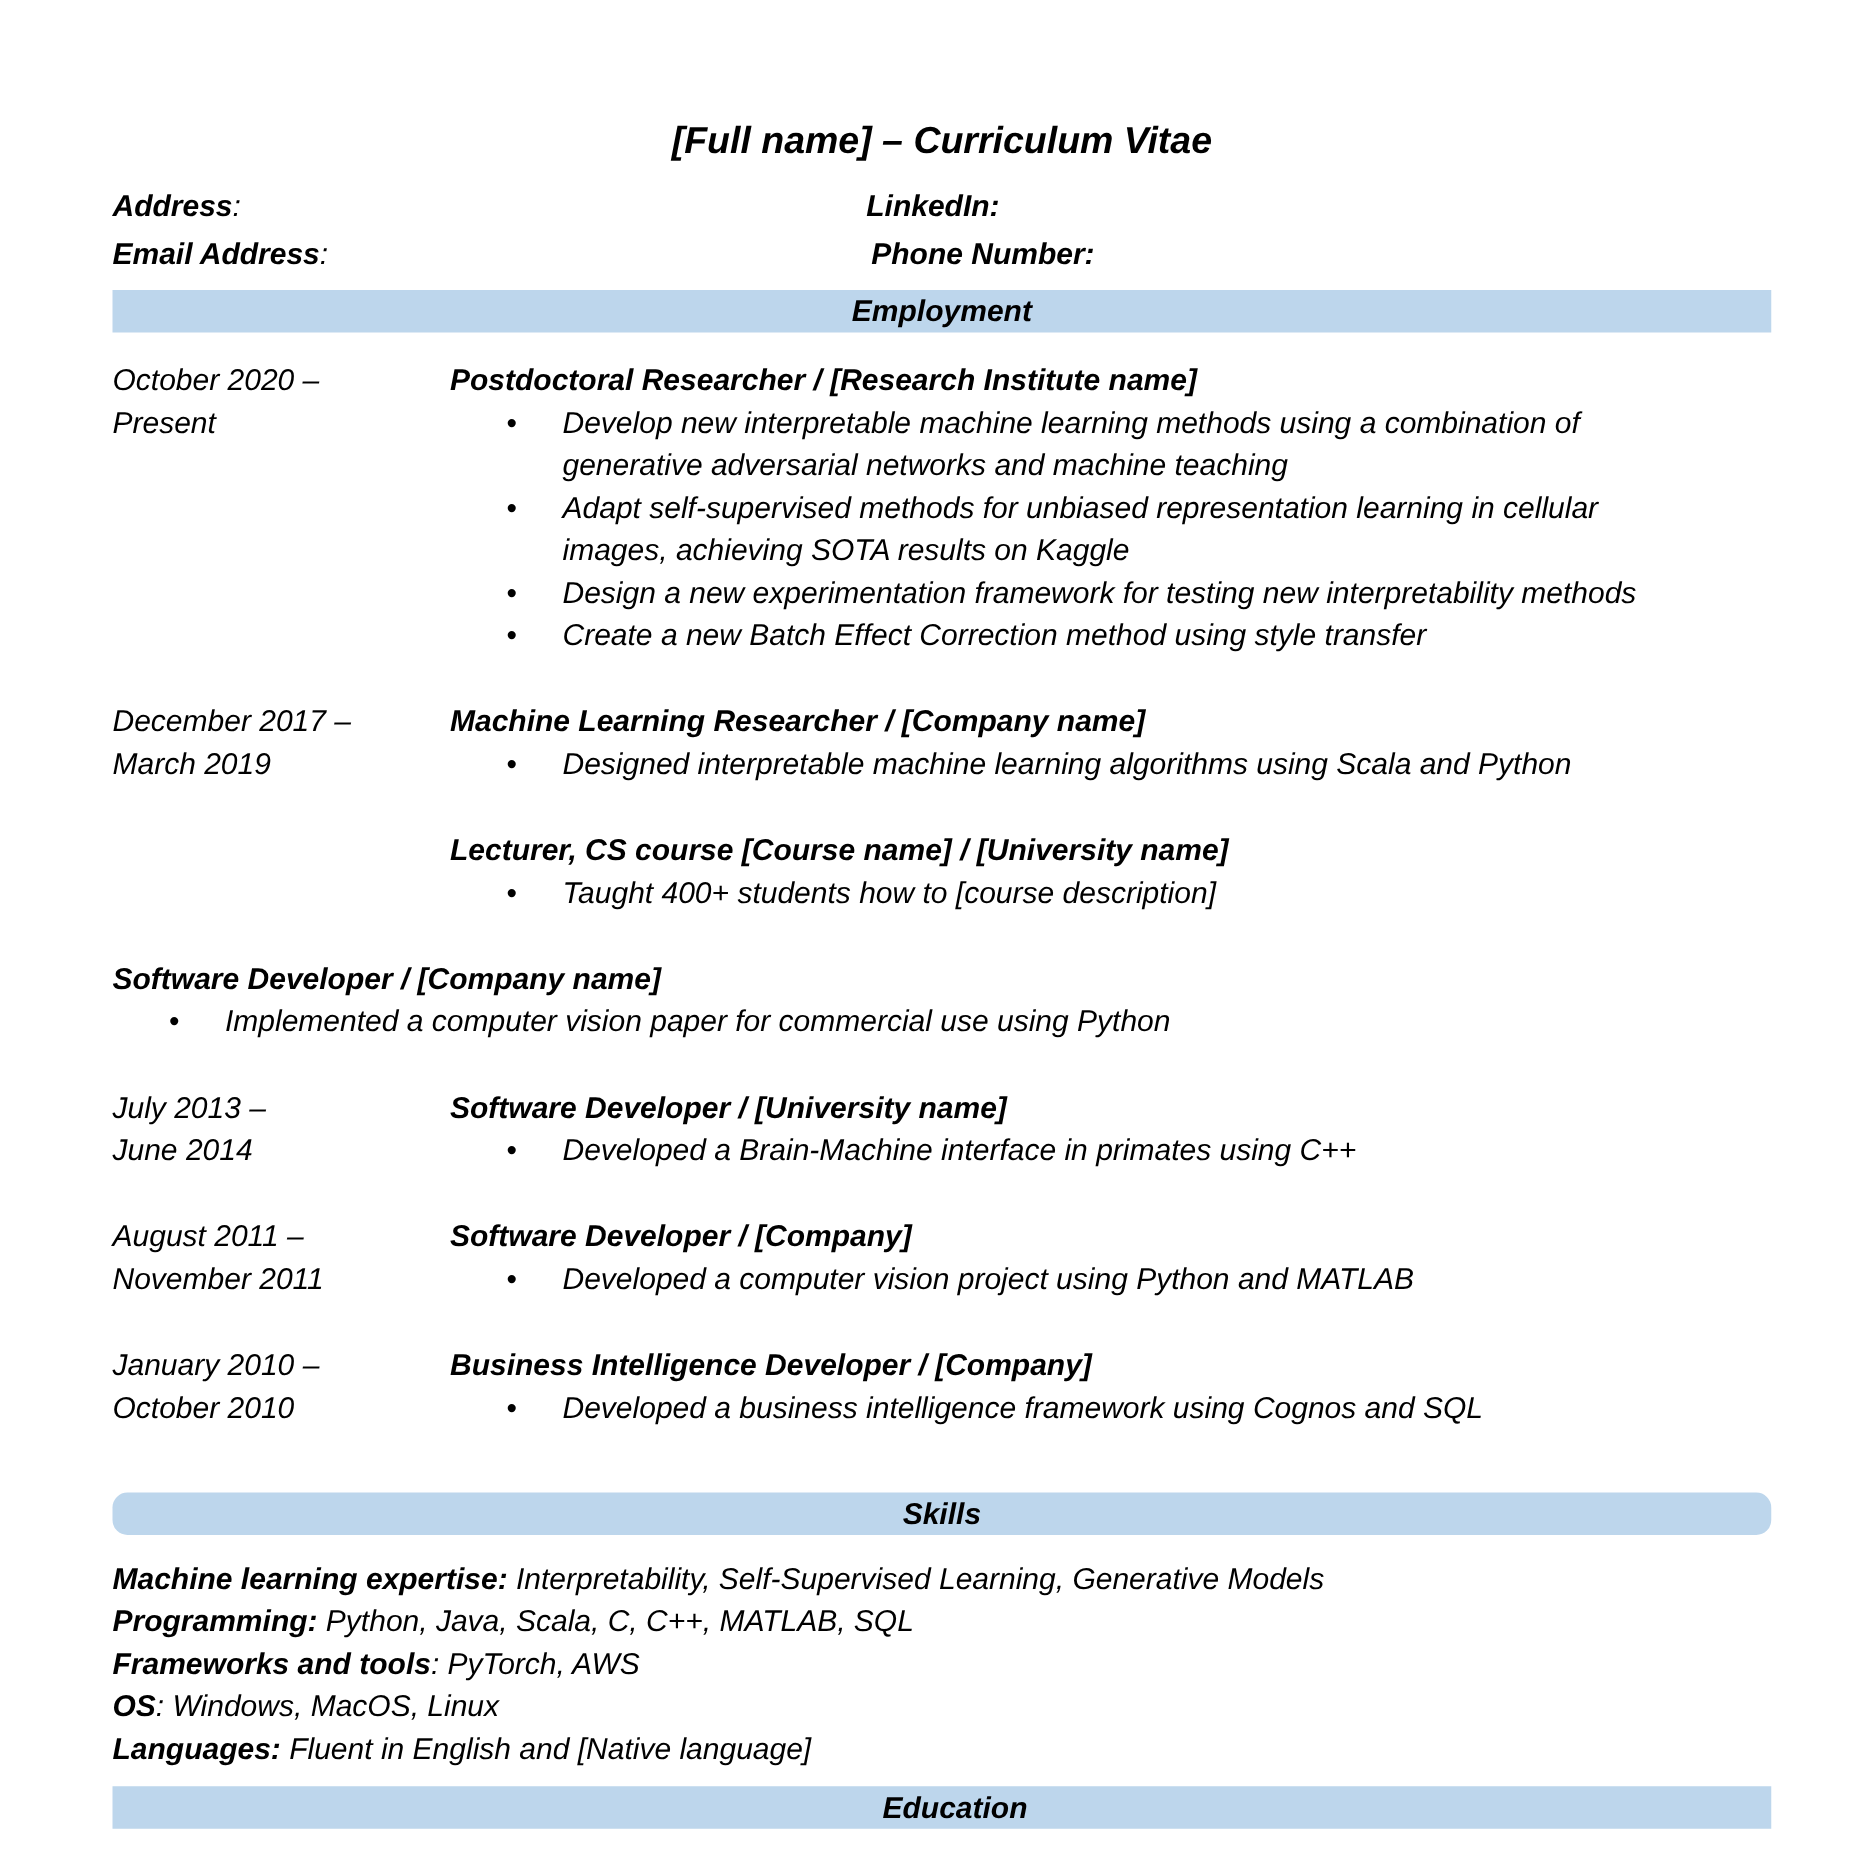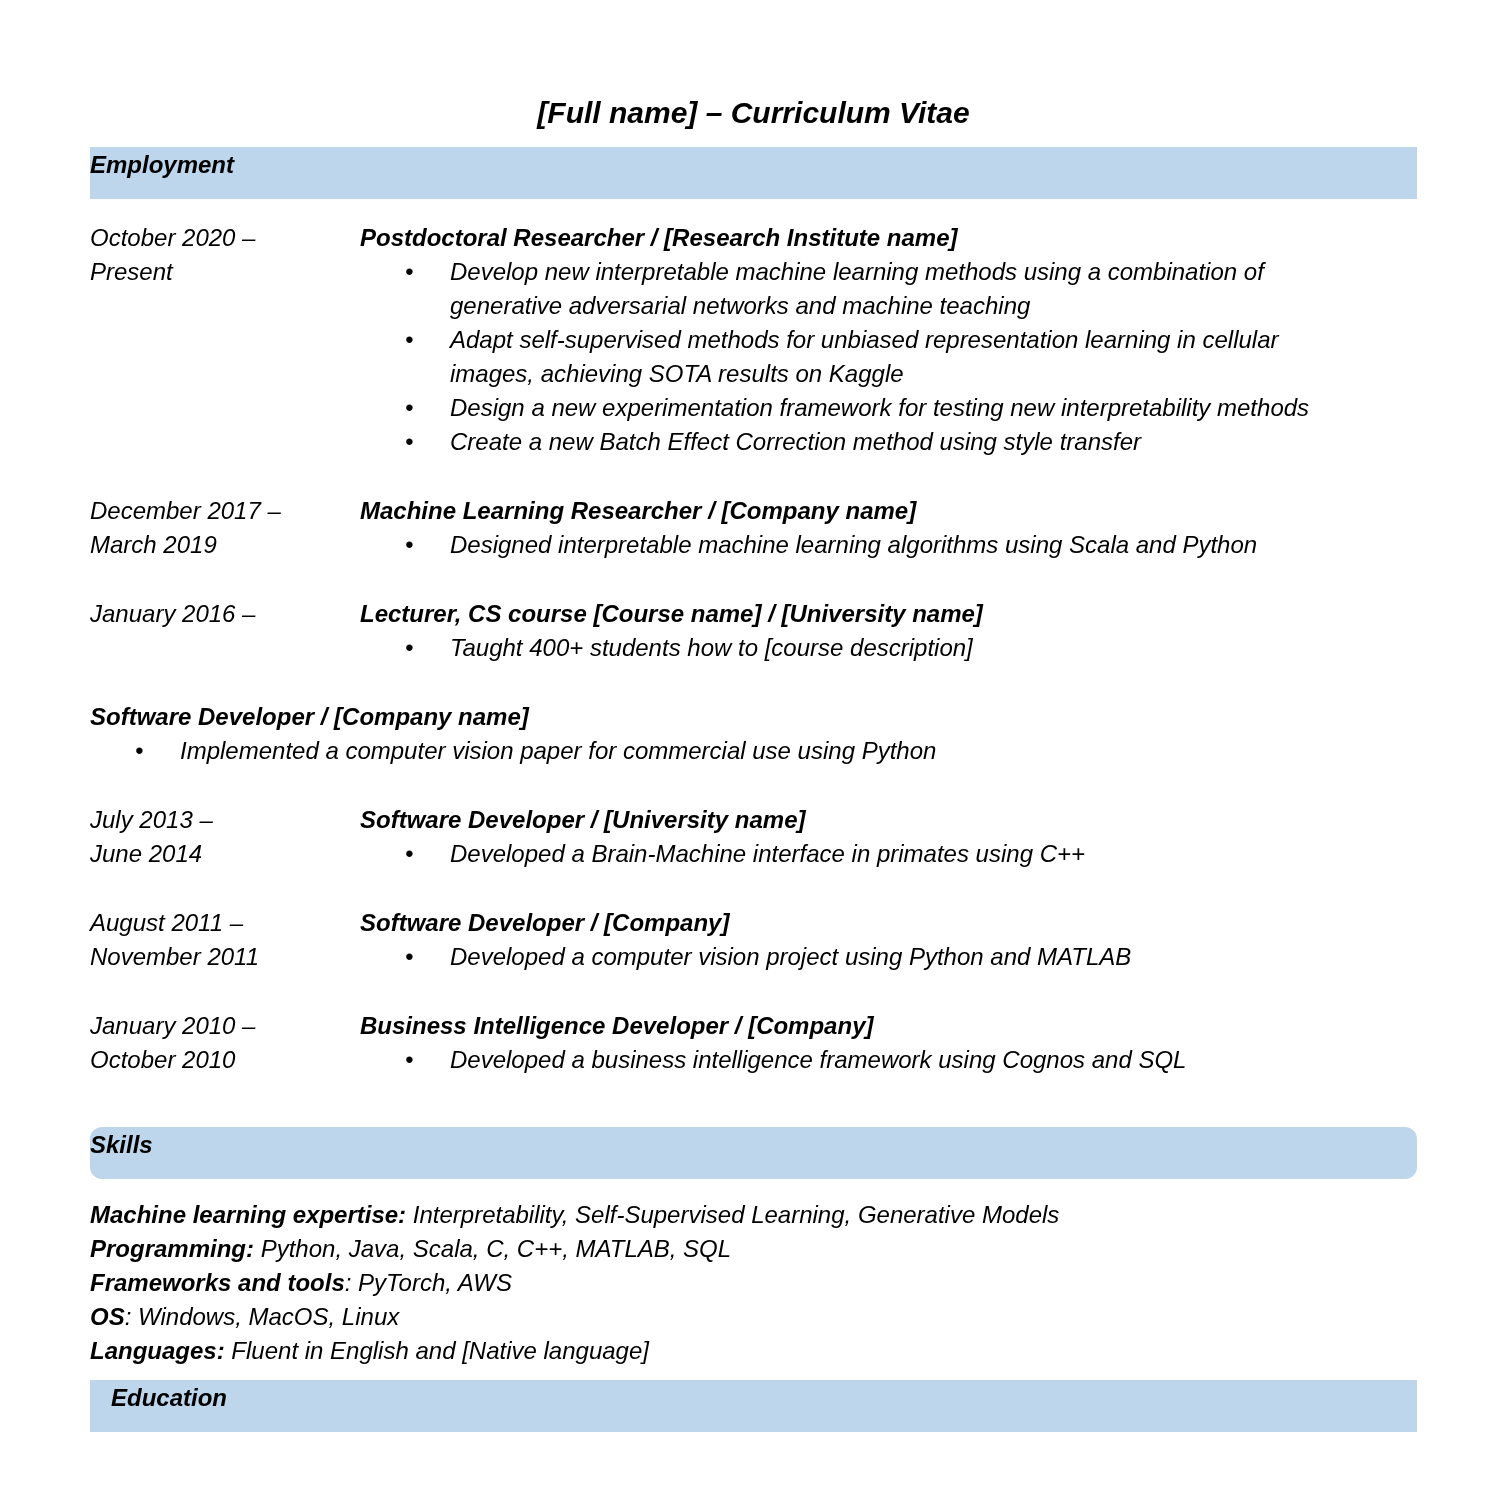--- a/index.html
+++ b/index.html
@@ -25,23 +25,23 @@
   .contact {
     display: grid;
     grid-template-columns: 603px 1fr;
   }
   .contact-cell { line-height: 38px; white-space: nowrap; }
   .contact-cell.phone { padding-left: 4px; }
   .contact-label { font-weight: bold; }
 
   .section-banner {
     background: #BDD6EC;
-    height: 52px;
+    height: 34px;
     line-height: 36px;
-    text-align: left;
+    text-align: center;
     font-weight: bold;
     font-size: 24px;
   }
   .banner-employment { margin-top: 9px; margin-bottom: 22px; }
   .banner-skills { margin-top: 50px; border-radius: 12px; }
   .banner-education { margin-top: 12px; padding-left: 21px; }
 
   .entry { display: flex; margin-bottom: 35px; }
   .entry:last-child { margin-bottom: 0; }
   .entry-dates { width: 270px; flex: none; }
@@ -58,20 +58,34 @@
   .skill-line { line-height: 34px; }
   .skill-label { font-weight: bold; }
 </style>
 </head>
 <body>
 
 <div class="page">
 
   <div class="doc-title">[Full name] – Curriculum Vitae</div>
 
+  <div class="contact">
+    <div class="contact-cell">
+      <span class="contact-label">Address</span><span>:</span>
+    </div>
+    <div class="contact-cell">
+      <span class="contact-label">LinkedIn:</span><span></span>
+    </div>
+    <div class="contact-cell">
+      <span class="contact-label">Email Address</span><span>:</span>
+    </div>
+    <div class="contact-cell phone">
+      <span class="contact-label">Phone Number:</span><span></span>
+    </div>
+  </div>
 
   <div class="section-banner banner-employment">Employment</div>
 
   <div>
 
     <div class="entry">
       <div class="entry-dates">
         <span class="date-line">October 2020 –</span>
         <span class="date-line">Present</span>
       </div>
@@ -109,21 +123,20 @@
           <li class="bullet-row">
             <span class="bullet-glyph">•</span>
             <span class="bullet-text">Designed interpretable machine learning algorithms using Scala and Python</span>
           </li>
         </ul>
       </div>
     </div>
 
     <div class="entry">
       <div class="entry-dates">
-        <span class="date-line">January 2016 –</span>
       </div>
       <div class="entry-body">
         <div class="entry-title">Lecturer, CS course [Course name] / [University name]</div>
         <ul class="bullets">
           <li class="bullet-row">
             <span class="bullet-glyph">•</span>
             <span class="bullet-text">Taught 400+ students how to [course description]</span>
           </li>
         </ul>
       </div>

